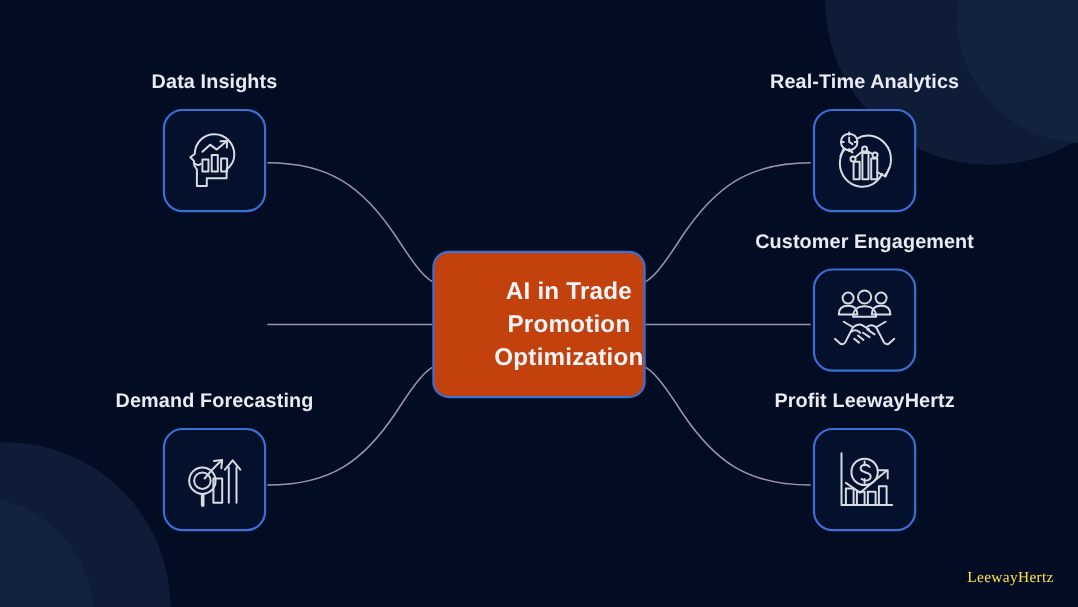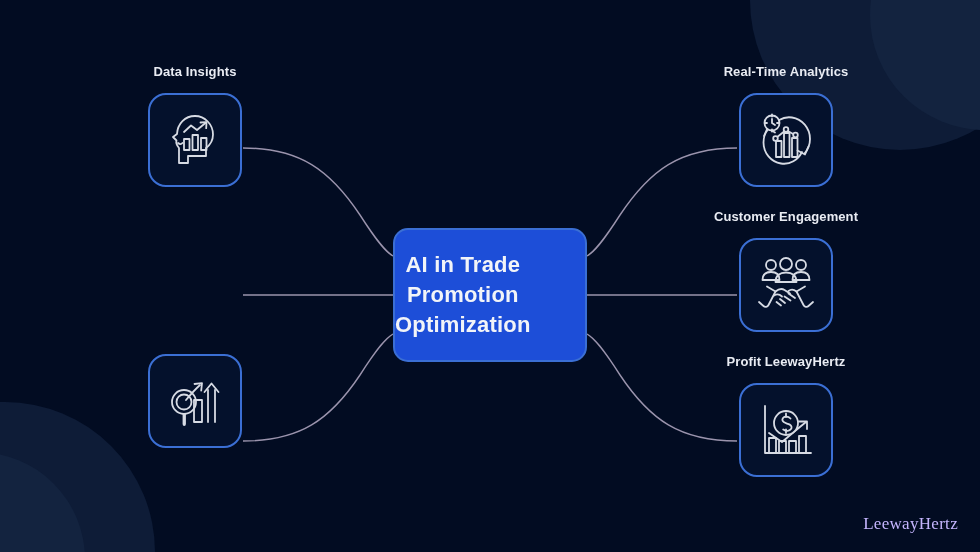--- a/index.html
+++ b/index.html
@@ -51,24 +51,24 @@
   
   .center-node {
     position: absolute;
     left: 393px;
     top: 228px;
     width: 194px;
     height: 134px;
     box-sizing: border-box;
     border: 2px solid #3b6fd4;
     border-radius: 15px;
-    background: #1d4ed8;
+    background: #c2410c;
     display: flex;
     align-items: center;
-    justify-content: flex-start;
+    justify-content: flex-end;
     z-index: 5;
   }
   .center-node .ctext {
     color: #f2f4f8;
     font-size: 22px;
     font-weight: bold;
     line-height: 1.35;
     text-align: center;
     letter-spacing: 0.2px;
     white-space: pre-line;
@@ -78,21 +78,21 @@
   .leaf {
     position: absolute;
     width: 300px;
     display: flex;
     flex-direction: column;
     align-items: center;
     z-index: 4;
   }
   .leaf-label {
     color: #e9ecf3;
-    font-size: 13px;
+    font-size: 18px;
     font-weight: bold;
     letter-spacing: 0.1px;
     margin-bottom: 14px;
     white-space: nowrap;
   }
   .tile {
     width: 94px;
     height: 94px;
     box-sizing: border-box;
     border: 2px solid #3b6fd4;
@@ -110,23 +110,23 @@
   .leaf.L3 { left: 45px;  top: 354px; }
   
   .leaf.R1 { left: 636px; top: 64px; }
   .leaf.R2 { left: 636px; top: 209px; }
   .leaf.R3 { left: 636px; top: 354px; }
 
   .watermark {
     position: absolute;
     right: 22px;
     bottom: 18px;
-    color: #c4b5fd;
+    color: #fde047;
     font-family: "Liberation Serif", serif;
-    font-size: 17px;
+    font-size: 14px;
     letter-spacing: 0.3px;
   }
 </style>
 </head>
 <body>
 
 <div id="canvas">
 
   <div class="deco deco-tr"></div>
   <div class="deco deco-tr2"></div>
@@ -162,20 +162,21 @@
           <rect x="37" y="29" width="5.5" height="12"></rect>
           <path d="M20,23 L27,16.5 L33,21 L42,13.5"></path>
           <path d="M36.5,13.5 L42.5,13.2 L42.2,19.2"></path>
         </g>
       </svg>
     </div>
   </div>
 
 
   <div class="leaf L3">
+    <div class="leaf-label">Demand Forecasting</div>
     <div class="tile">
       <svg width="62" height="62" viewBox="0 0 62 62">
         <g fill="none" stroke="#d7dbe4" stroke-width="1.8" stroke-linecap="round" stroke-linejoin="round">
           <circle cx="20" cy="32" r="12"></circle>
           <circle cx="20" cy="32" r="7.5"></circle>
           <path d="M19.5,44 L19.5,54 C19.5,55.4 21,55.4 21,54 L21,44"></path>
           <path d="M22,30 C27,24 31,19.5 36,15"></path>
           <path d="M30.5,14 L38,13.2 L37.2,20.6"></path>
           <rect x="30" y="30" width="8" height="22"></rect>
           <path d="M44,52 L44,20"></path>

